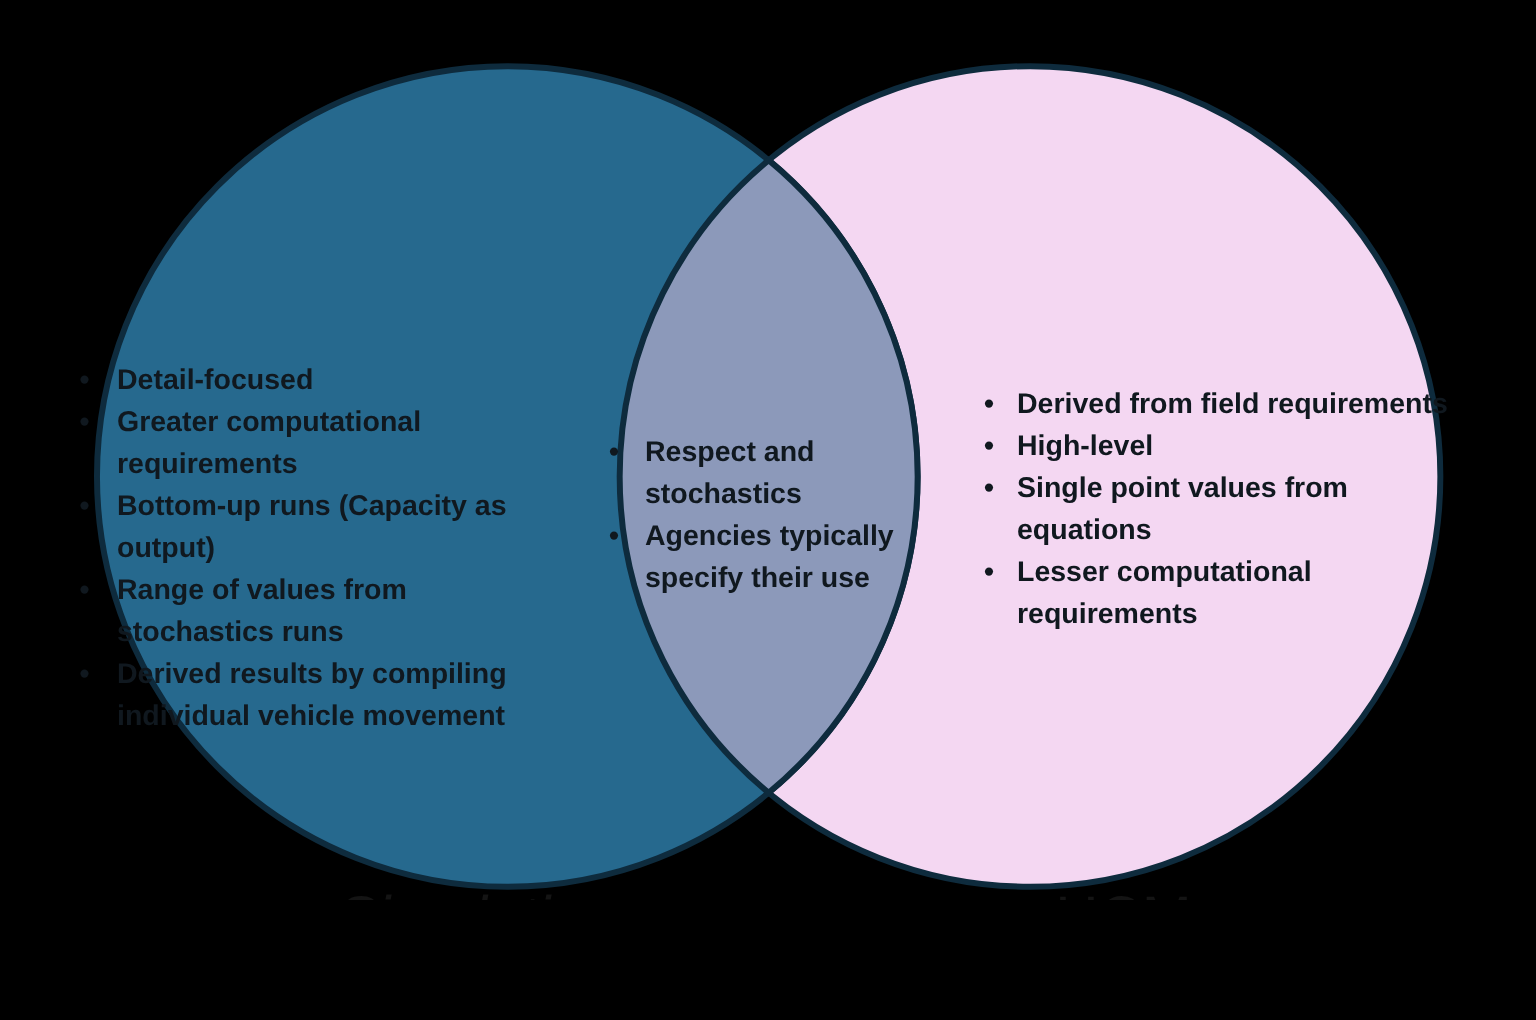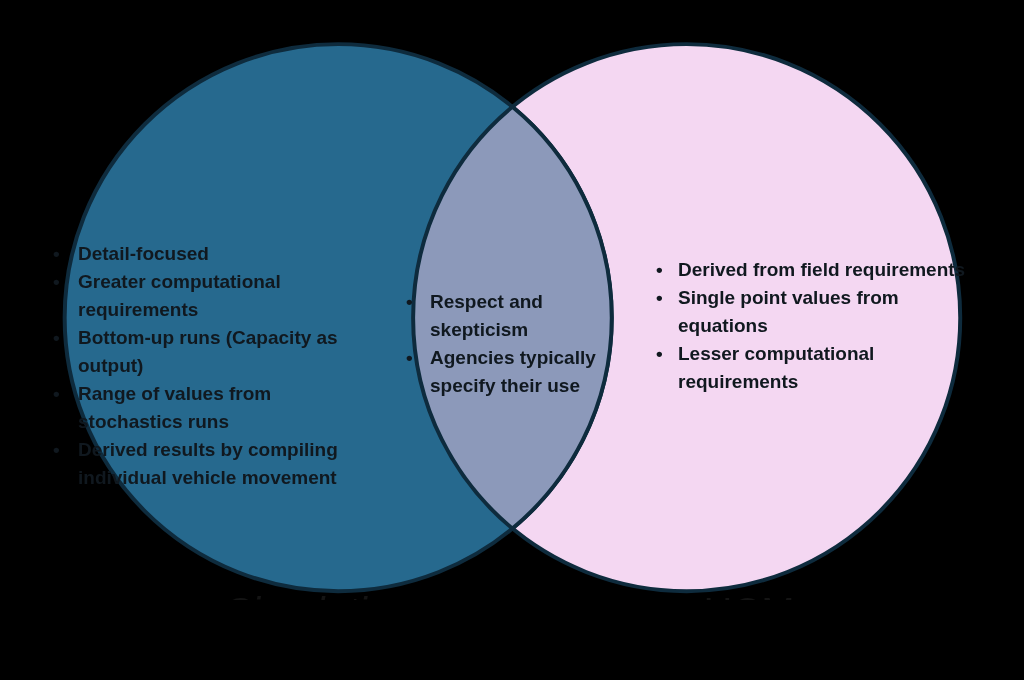--- a/index.html
+++ b/index.html
@@ -73,27 +73,28 @@
       <li>Bottom-up runs (Capacity as
 output)</li>
       <li>Range of values from
 stochastics runs</li>
       <li>Derived results by compiling
 individual vehicle movement</li>
     </ul>
 
   <ul class="bullets middle">
       <li>Respect and
-skepticism</li>
+stochastics</li>
       <li>Agencies typically
 specify their use</li>
     </ul>
 
   <ul class="bullets right">
       <li>Derived from field requirements</li>
+      <li>High-level</li>
       <li>Single point values from
 equations</li>
       <li>Lesser computational
 requirements</li>
     </ul>
 
   <div class="label sim">Simulation</div>
 
   <div class="label hcm">HCM</div>
 </div>

